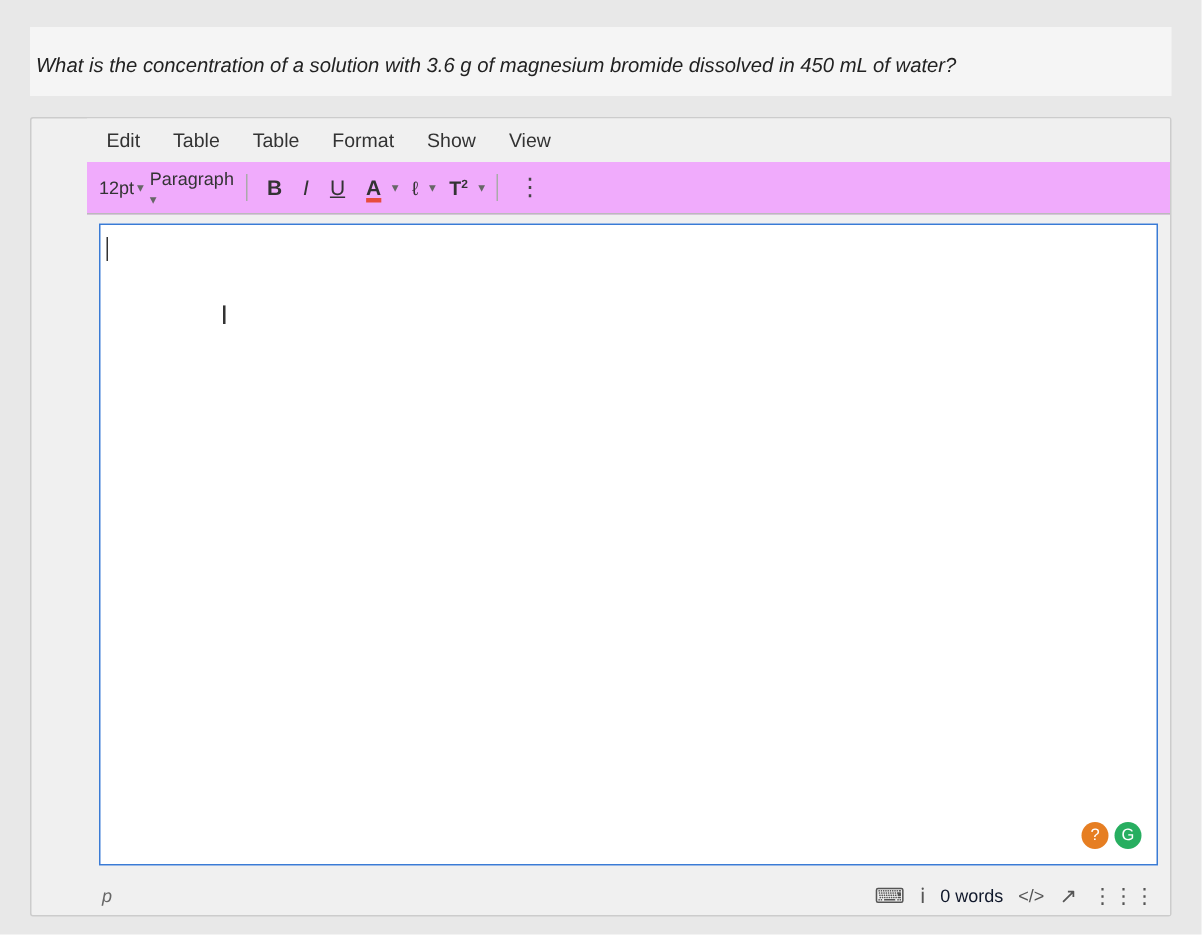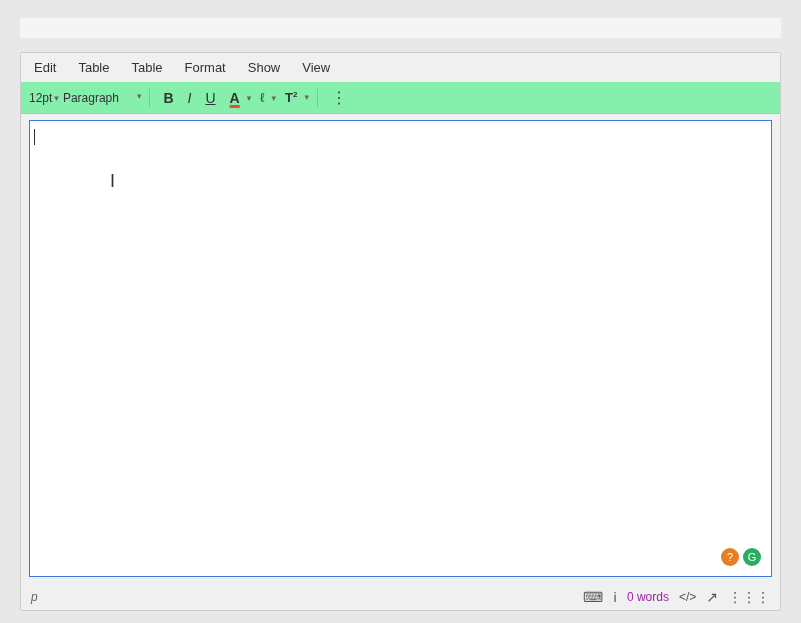--- a/index.html
+++ b/index.html
@@ -26,20 +26,21 @@
       font-style: italic;
     }
 
     .editor-container {
       background: #f0f0f0;
       border: 1px solid #ccc;
       border-radius: 2px;
       flex: 1;
       display: flex;
       flex-direction: column;
+      padding-left: 37px;
     }
 
     .menu-bar {
       display: flex;
       align-items: center;
       gap: 16px;
       padding: 5px 10px;
       font-size: 13px;
       color: #333;
       background: #f0f0f0;
@@ -49,21 +50,21 @@
     .menu-bar span {
       cursor: pointer;
       padding: 2px 3px;
     }
 
     .toolbar {
       display: flex;
       align-items: center;
       padding: 4px 8px;
       gap: 4px;
-      background: #86efac;
+      background: #f0abfc;
       border-bottom: 1px solid #bbb;
       flex-wrap: wrap;
     }
 
     .toolbar-divider {
       width: 1px;
       height: 18px;
       background: #aaa;
       margin: 0 4px;
     }
@@ -81,21 +82,22 @@
       font-size: 9px;
       color: #666;
     }
 
     .paragraph-select {
       display: flex;
       align-items: flex-start;
       font-size: 12px;
       color: #333;
       cursor: pointer;
-      gap: 18px;
+      gap: 2px;
+      flex-direction: column;
     }
 
     .paragraph-select .chevron {
       font-size: 9px;
       color: #666;
     }
 
     .toolbar-btn {
       padding: 2px 5px;
       font-size: 14px;
@@ -215,21 +217,21 @@
     }
 
     .status-icon {
       font-size: 14px;
       cursor: pointer;
       color: #555;
     }
 
     .word-count {
       font-size: 12px;
-      color: #a21caf;
+      color: #0f172a;
     }
 
     .code-btn {
       font-size: 12px;
       cursor: pointer;
       color: #555;
     }
 
     .expand-btn {
       font-size: 14px;
@@ -271,20 +273,21 @@
 
     .circle-green {
       background: #27ae60;
       color: white;
     }
   </style>
 </head>
 <body>
 
 <div class="question-section">
+  <p class="question-line" style="margin-top:6px;">What is the concentration of a solution with 3.6 g of magnesium bromide dissolved in 450 mL of water?</p>
 </div>
 
 <div class="editor-container">
 
   <div class="menu-bar">
     <span>Edit</span>
     <span>Table</span>
     <span>Table</span>
     <span>Format</span>
     <span>Show</span>

